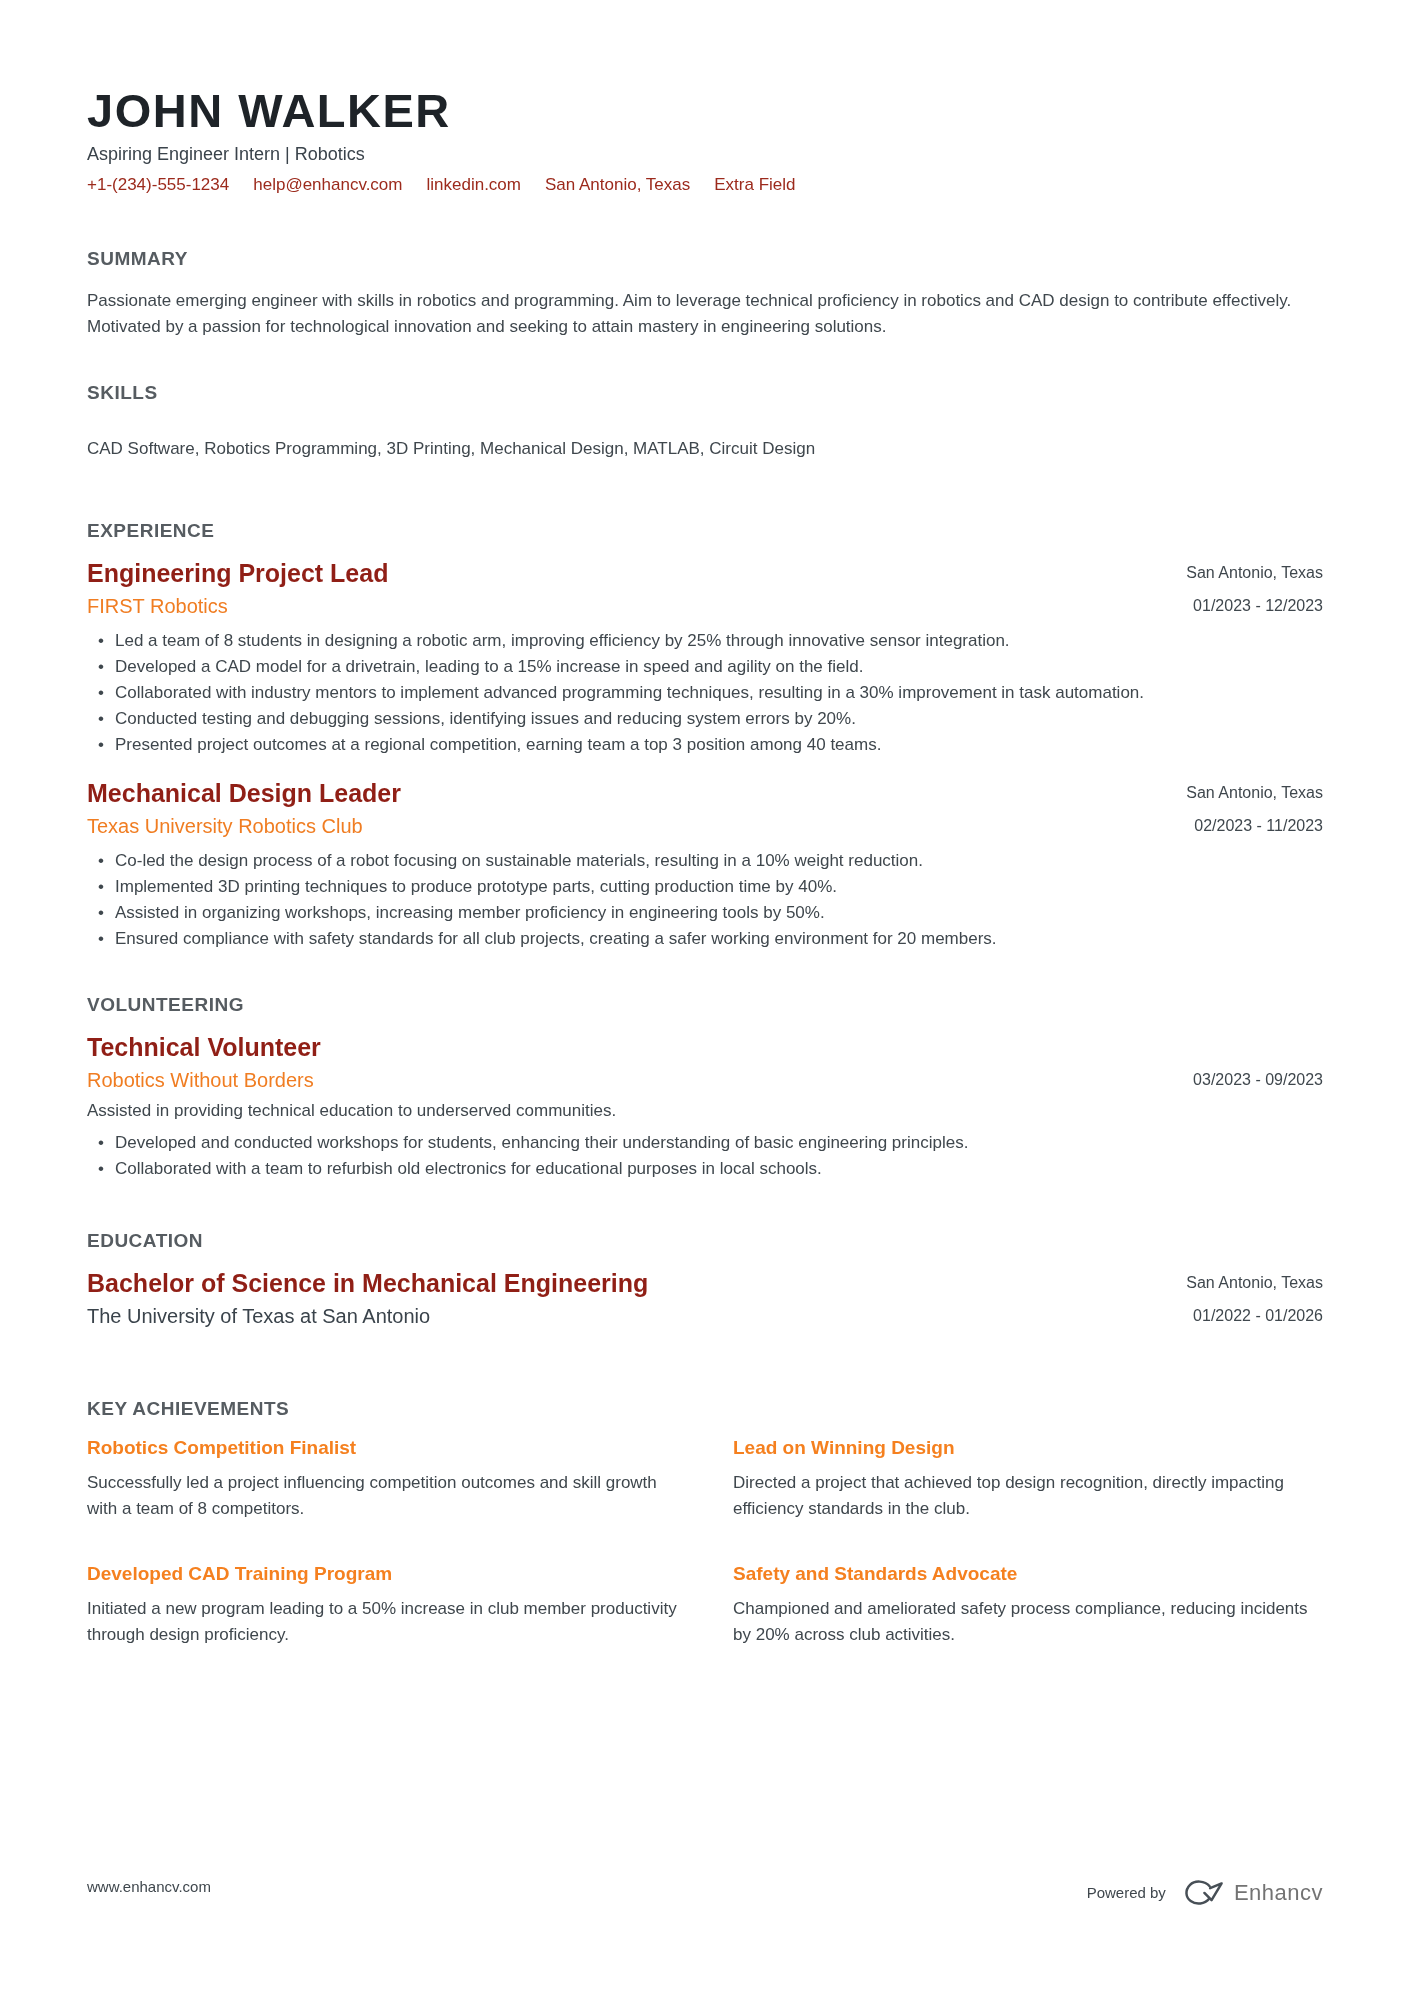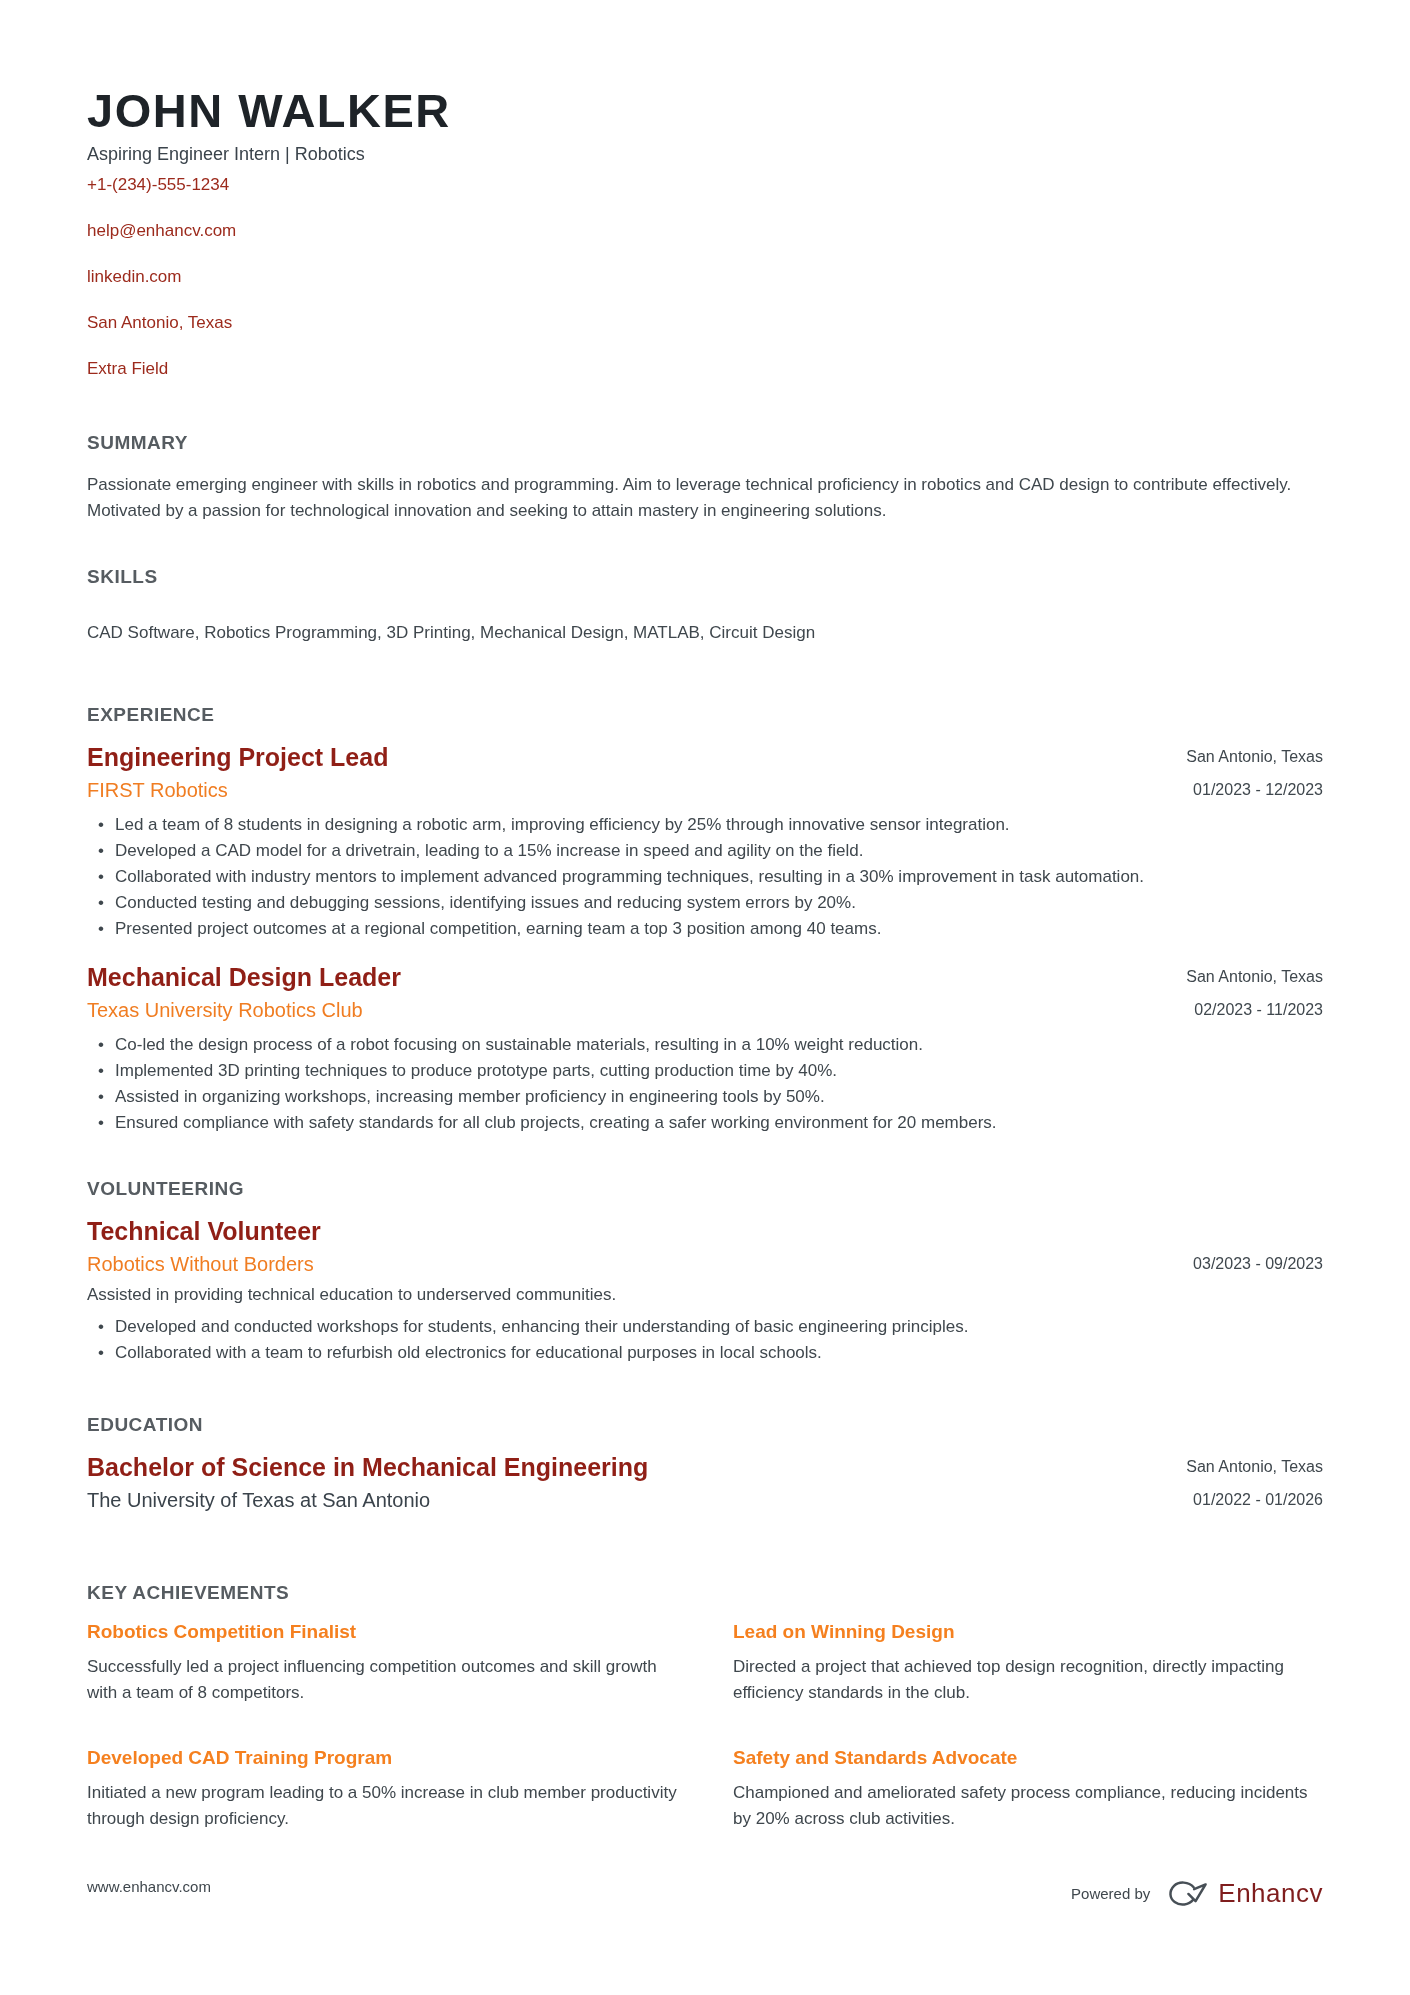--- a/index.html
+++ b/index.html
@@ -33,21 +33,20 @@
     color: #3A434B;
     line-height: 1.2;
   }
   .contact-row {
     margin-top: 8px;
     display: flex;
     gap: 24px;
     font-size: 17px;
     color: #9C2A1C;
     line-height: 1.3;
-    flex-direction: column;
   }
 
   
   .section-heading {
     font-size: 19px;
     font-weight: 700;
     letter-spacing: 0.5px;
     color: #565C61;
     line-height: 22px;
   }
@@ -137,22 +136,22 @@
     top: 1878px;
     display: flex;
     justify-content: space-between;
     align-items: flex-start;
   }
   .footer-site { font-size: 15px; color: #3F474D; }
   .powered { display: flex; align-items: center; gap: 14px; }
   .powered-label { font-size: 15px; color: #3F474D; }
   .brand { display: flex; align-items: center; gap: 10px; }
   .brand-name {
-    font-size: 26px;
-    color: #7f1d1d;
+    font-size: 22px;
+    color: #737373;
     letter-spacing: 0.5px;
   }
 </style>
 </head>
 <body>
 
 <div class="page">
 
   <h1 class="name">JOHN WALKER</h1>
   <div class="job-headline">Aspiring Engineer Intern | Robotics</div>

